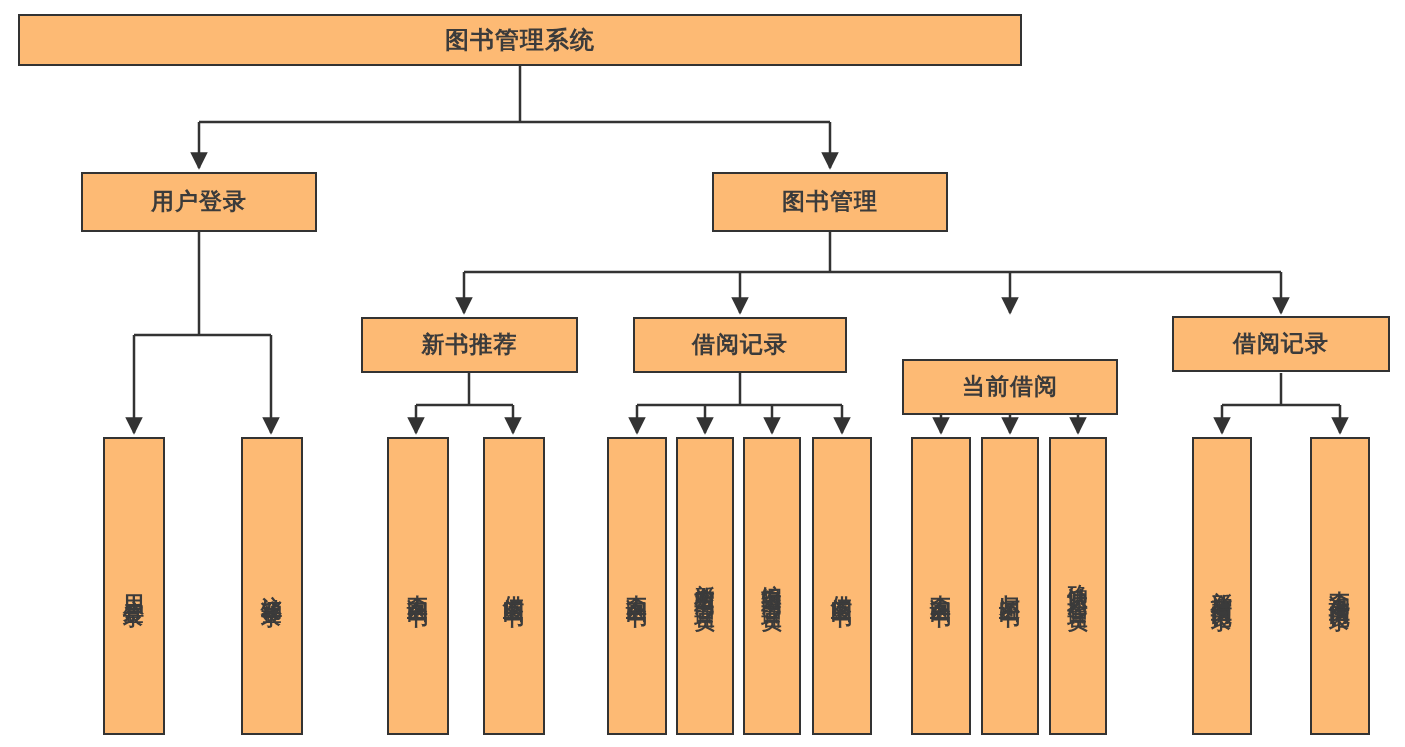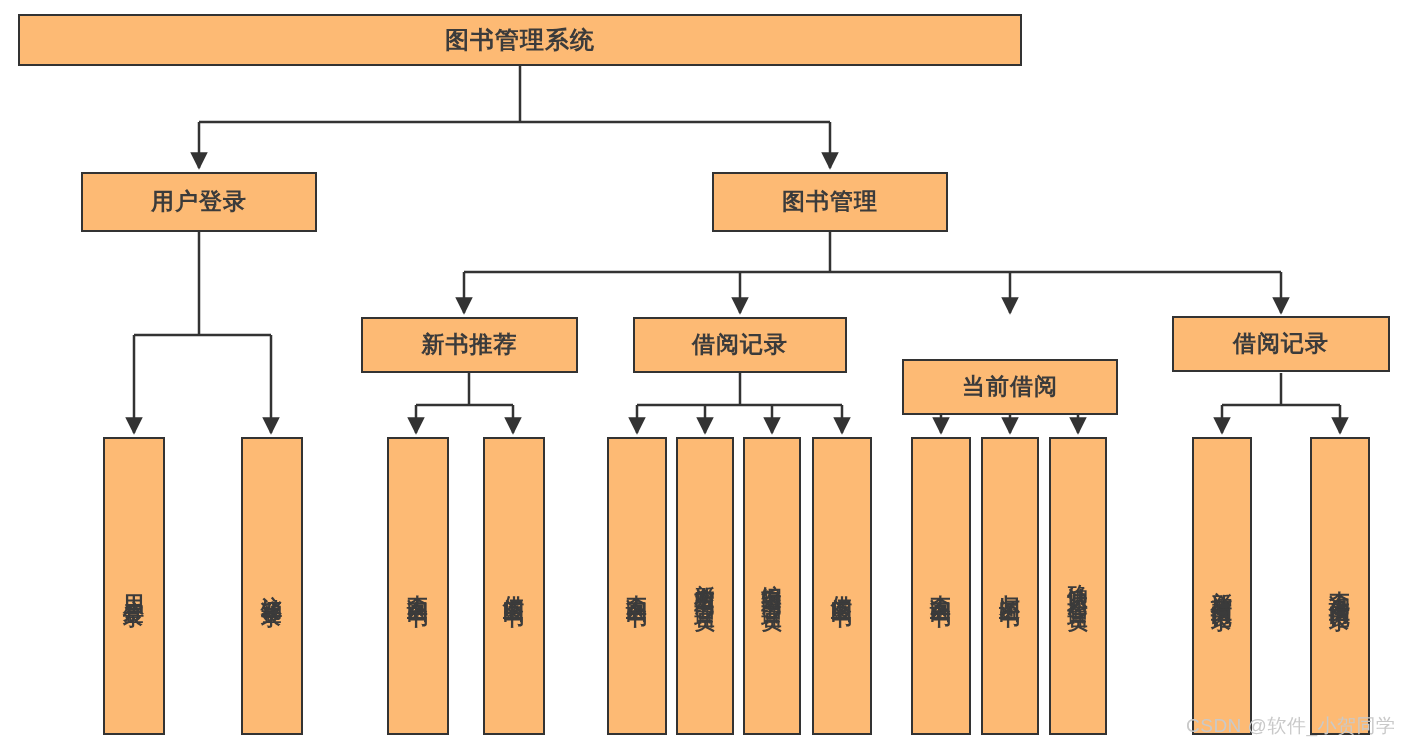--- a/index.html
+++ b/index.html
@@ -184,15 +184,14 @@
     <span class="vtext">确认归还（管理员）</span>
   </div>
 
   <div class="node leaf" style="left:1192px; top:437px; width:60px; height:298px;">
     <span class="vtext">新增借阅记录</span>
   </div>
   <div class="node leaf" style="left:1310px; top:437px; width:60px; height:298px;">
     <span class="vtext">查询借阅记录</span>
   </div>
 
-  <div class="watermark">CSDN @软件_小贺同学</div>
 
 </div>
 
 </body></html>

